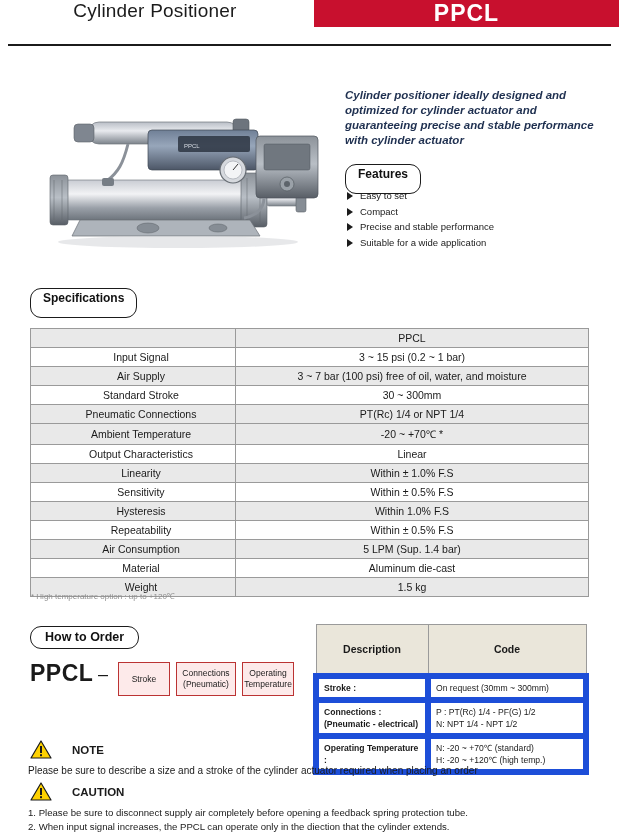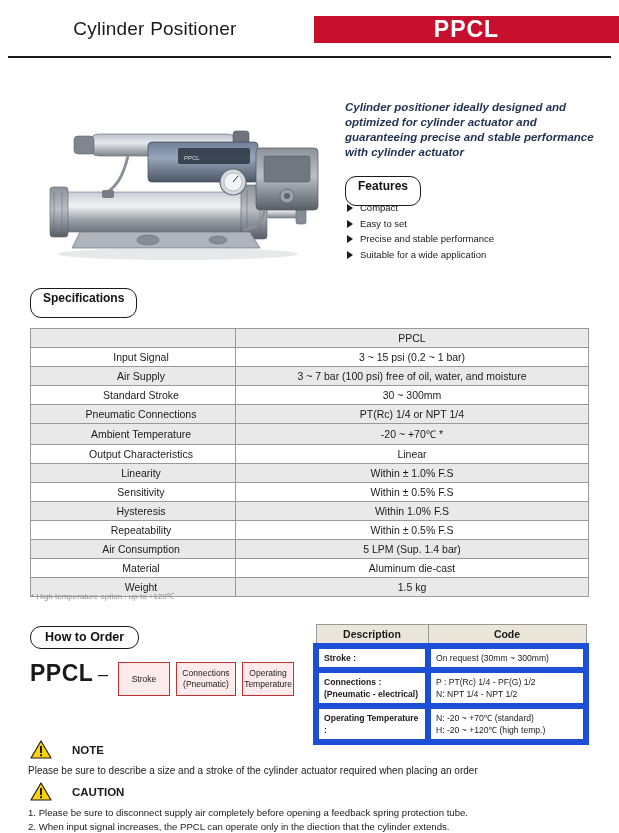--- a/index.html
+++ b/index.html
@@ -9,23 +9,23 @@
     background: #ffffff;
     font-family: "Liberation Sans", sans-serif;
     color: #1a1a1a;
     position: relative;
     overflow: hidden;
   }
 
   
   .header {
     position: relative;
-    height: 58px;
+    height: 46px;
     display: flex;
-    align-items: center;
+    align-items: flex-start;
   }
   .header-title {
     flex: 0 0 310px;
     display: flex;
     align-items: center;
     justify-content: center;
     font-size: 19px;
     color: #1b1b1b;
     letter-spacing: .2px;
   }
@@ -169,21 +169,21 @@
     position: absolute;
     left: 313px; top: 624px;
     width: 276px;
     border-collapse: collapse;
     font-size: 8.6px;
   }
   table.order th {
     border: 1px solid #9a9a9a;
     background: #eae6da;
     font-size: 10.5px;
-    padding: 3px;
+    padding: 18px;
     text-align: center;
   }
   table.order td {
     border: 6px solid #1d4ed8;
     padding: 3px 5px;
     vertical-align: middle;
     line-height: 12px;
   }
   table.order td.k { width: 112px; font-weight: bold; }
 
@@ -293,25 +293,25 @@
     </svg>
   </div>
 
   <div class="intro-text">Cylinder positioner ideally designed and optimized for cylinder actuator and guaranteeing precise and stable performance with cylinder actuator</div>
 
   <div class="pill features-pill">Features</div>
 
   <div class="features-list">
     <div class="item">
       <span class="tri"></span>
-      <span>Compact</span>
+      <span>Easy to set</span>
     </div>
     <div class="item">
       <span class="tri"></span>
-      <span>Easy to set</span>
+      <span>Compact</span>
     </div>
     <div class="item">
       <span class="tri"></span>
       <span>Precise and stable performance</span>
     </div>
     <div class="item">
       <span class="tri"></span>
       <span>Suitable for a wide application</span>
     </div>
   </div>

